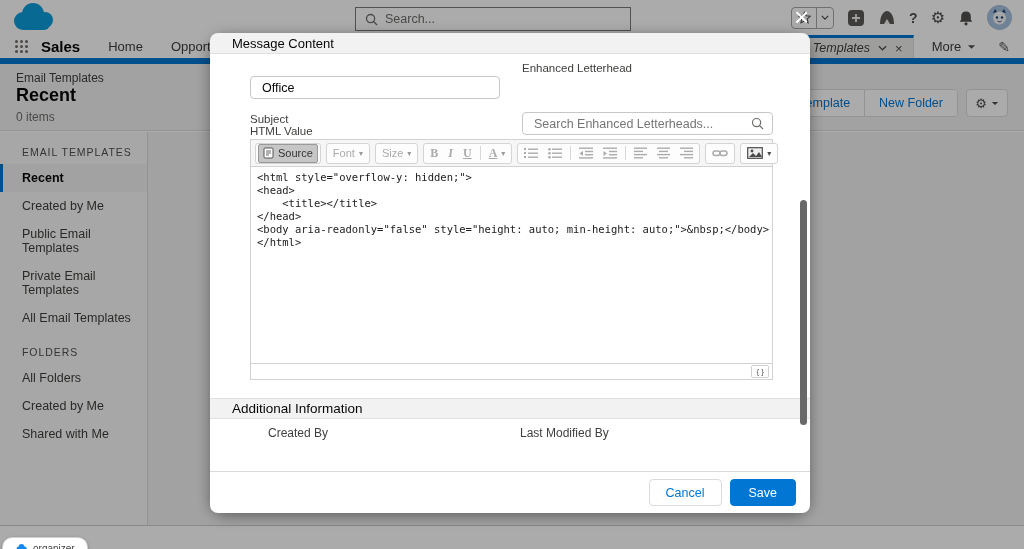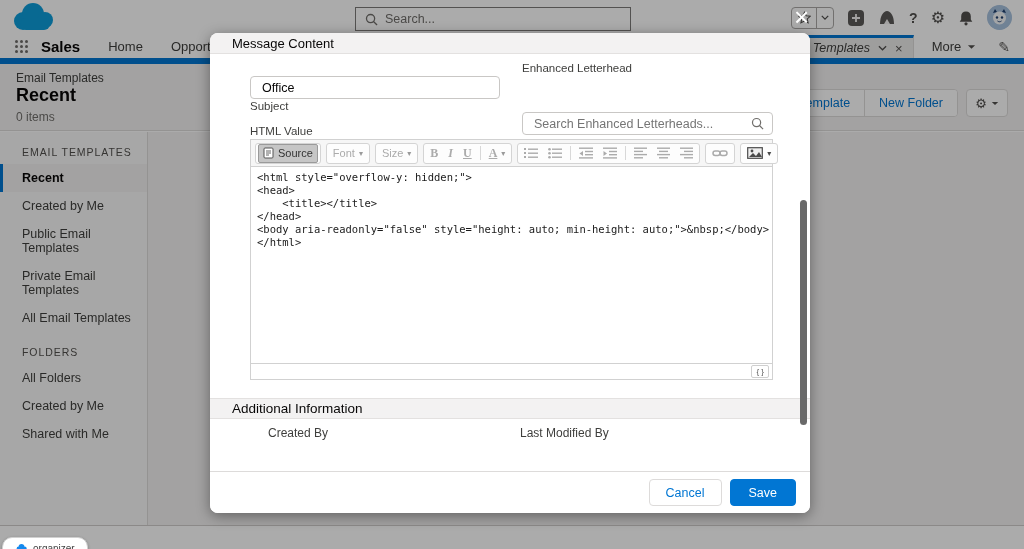--- a/index.html
+++ b/index.html
@@ -48,21 +48,21 @@
   .sb-item { font-size:12.5px; color:#3e3e3c; padding:7px 0 7px 22px; cursor:pointer; }
   .sb-item.selected { background:#f3f2f2; border-left:3px solid #0176d3; padding-left:19px; font-weight:700; color:#080707; }
 
   .page-footer-band { position:absolute; bottom:0; left:0; right:0; height:24px; background:#fff; border-top:1px solid #cfcdcb; }
 
   
   .backdrop { position:absolute; inset:0; background:rgba(0,0,0,0.33); z-index:5; }
 
   
   .modal-close { position:absolute; left:794px; top:4px; z-index:10; background:none; border:none; color:#fff; font-size:26px; line-height:1; font-family:inherit; cursor:pointer; }
-  .modal { position:absolute; left:210px; top:33px; width:600px; height:480px; background:#fff; border-radius:8px; box-shadow:0 3px 14px rgba(0,0,0,.4); z-index:10; }
+  .modal { position:absolute; left:210px; top:33px; width:600px; height:480px; background:#fff; border-radius:16px; box-shadow:0 3px 14px rgba(0,0,0,.4); z-index:10; }
   .m-sec { position:absolute; left:0; right:0; height:21px; background:#f3f2f2; display:flex; align-items:center; padding-left:22px; font-size:13px; color:#080707; }
   .m-sec1 { top:0; border-bottom:1px solid #e3e1e0; border-radius:8px 8px 0 0; }
   .m-sec2 { top:365px; border-top:1px solid #e3e1e0; border-bottom:1px solid #e3e1e0; font-size:13.5px; }
   .f-label { position:absolute; font-size:11.5px; color:#3e3e3c; }
   .f-input { position:absolute; height:23px; border:1px solid #c9c7c5; border-radius:4px; background:#fff; font-size:12.5px; color:#080707; padding:0 11px; font-family:inherit; }
   .lh-box { position:absolute; height:23px; border:1px solid #c9c7c5; border-radius:4px; background:#fff; display:flex; align-items:center;margin-top:36px; }
   .lh-box input { flex:1; border:none; outline:none; background:transparent; font-size:12.5px; color:#706e6b; padding:0 11px; font-family:inherit; }
   .lh-box .mag { margin-right:8px; }
 
   .editor { position:absolute; left:40px; top:106px; width:523px; height:241px; border:1px solid #d1d1d1; background:#fff; }
@@ -236,21 +236,21 @@
 
   <div class="page-footer-band"></div>
 
   <div class="backdrop"></div>
 
   <button class="modal-close">×</button>
 
   <div class="modal">
     <div class="m-sec m-sec1">Message Content</div>
 
-    <label class="f-label" style="left:40px; top:27px;margin-top:40px;">Subject</label>
+    <label class="f-label" style="left:40px; top:40px;margin-top:40px;">Subject</label>
     <input class="f-input" style="left: 40px; top: 43px; width: 250px;" value="Office">
 
     <label class="f-label" style="left:312px; top:29px;">Enhanced Letterhead</label>
     <div class="lh-box" style="left:312px; top:43px; width:251px;">
       <input placeholder="Search Enhanced Letterheads..." style="">
       <span class="mag hicon">
         <svg width="13" height="13" viewBox="0 0 14 14">
             <circle cx="6" cy="6" r="4.4" fill="none" stroke="#706e6b" stroke-width="1.3"></circle>
             <line x1="9.4" y1="9.4" x2="13" y2="13" stroke="#706e6b" stroke-width="1.3"></line>
           </svg>

